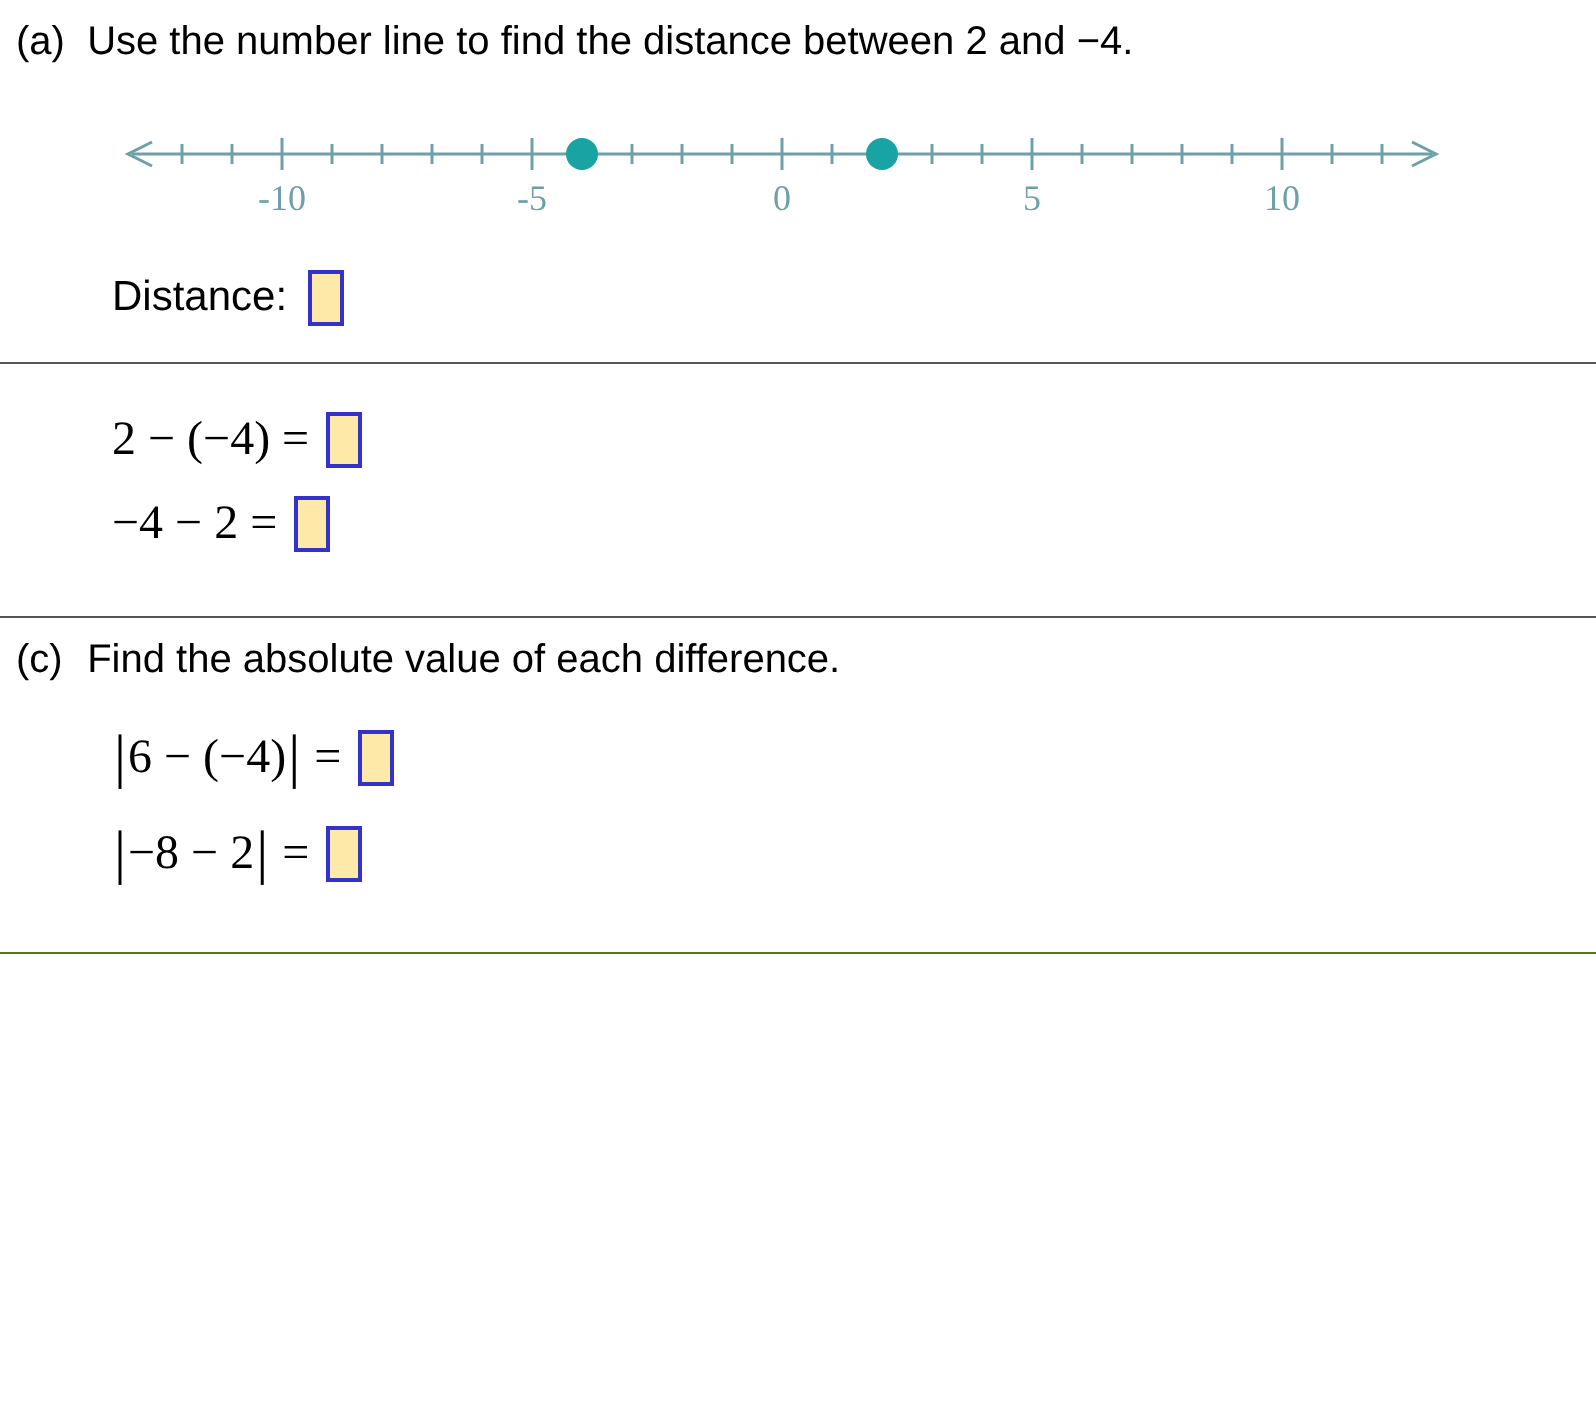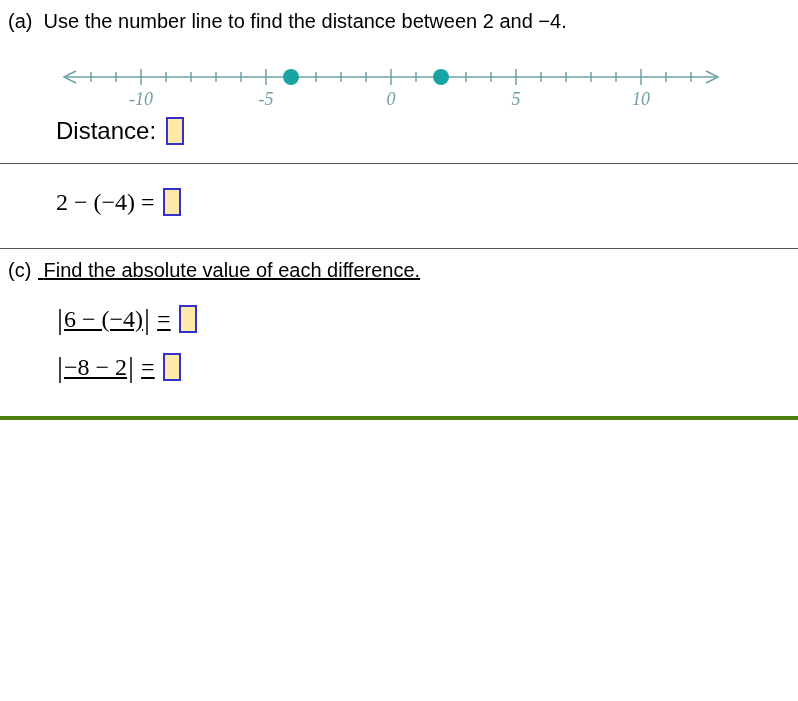--- a/index.html
+++ b/index.html
@@ -8,21 +8,21 @@
     font-family: Verdana, Geneva, sans-serif;
     font-size: 20px;
     color: #000;
     background: #fff;
     width: 798px;
   }
   .section {
     padding: 10px 8px 18px 8px;
     border-bottom: 1px solid #555;
   }
-  .section:last-child { border-bottom: 4px solid #4d7c0f; text-decoration: underline; }
+  .section:last-child { border-bottom: 1px solid #4d7c0f; }
   .prompt {
     margin-bottom: 20px;
   }
   .label {
     display: inline-block;
     width: 30px;
     vertical-align: top;
   }
   .ptext { display: inline; margin-top: 14px; }
   .eqline {
@@ -40,27 +40,28 @@
     display: inline-block;
     width: 14px;
     height: 24px;
     border: 2px solid #3333cc;
     background: #ffe9a8;
     vertical-align: middle;
     margin: 0 2px;
   }
   .distance-row {
     margin-left: 48px;
+    margin-top: 18px;
     display: flex;
-    align-items: flex-end;
+    align-items: center;
     gap: 8px;
-    font-size: 24px;
+    font-size: 21px;
   }
   svg { display: block; }
-  .numberline-wrap { margin: 24px 0 0 48px; font-style: italic; }
+  .numberline-wrap { margin: 24px 0 0 48px; }
   .absbar {
     font-family: "Times New Roman", Times, serif;
     font-size: 30px;
     font-weight: 300;
     padding: 0 1px;
   }
 </style>
 </head>
 <body>
 
@@ -124,20 +125,25 @@
     <span class="inputbox"></span>
   </div>
 </div>
 
 <div class="section">
   <div class="eqline">
     <span class="math">2 − (−4) =</span>
     <span style="width:6px"></span>
     <span class="inputbox"></span>
   </div>
+  <div class="eqline">
+    <span class="math">−4 − 2 =</span>
+    <span style="width:6px"></span>
+    <span class="inputbox"></span>
+  </div>
 </div>
 
 <div class="section">
   <div class="prompt">
     <span class="label">(c)</span>
     <span class="ptext">Find the absolute value of each difference.</span>
   </div>
   <div class="eqline">
     <span class="absbar">|</span>
     <span class="math">6 − (−4)</span>

